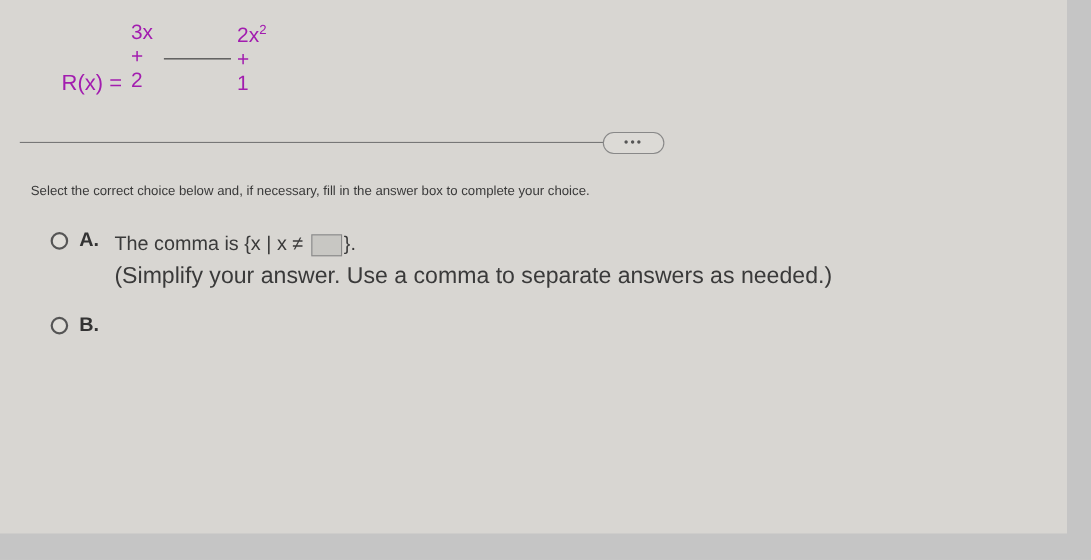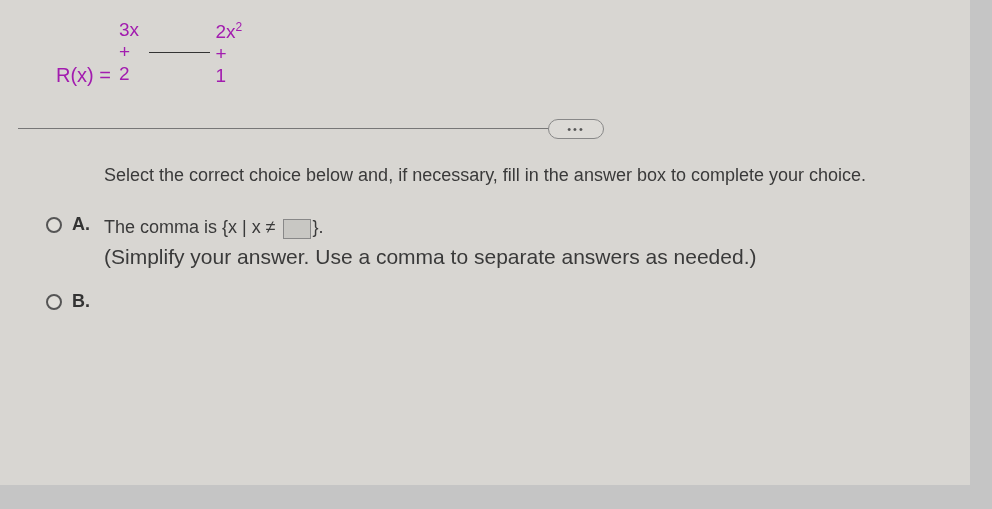--- a/index.html
+++ b/index.html
@@ -79,24 +79,23 @@
       background: #dcdad6;
       display: flex;
       align-items: center;
       justify-content: center;
       font-size: 11px;
       letter-spacing: 2px;
       color: #555;
       cursor: pointer;
     }
     .prompt {
-      font-size: 18px;
+      font-size: 12px;
       color: #3a3a3a;
       margin-bottom: 28px;
-      text-align: center;
     }
     .choice {
       display: flex;
       align-items: flex-start;
       margin-left: 18px;
       margin-bottom: 18px;
     }
     .radio {
       width: 16px;
       height: 16px;

